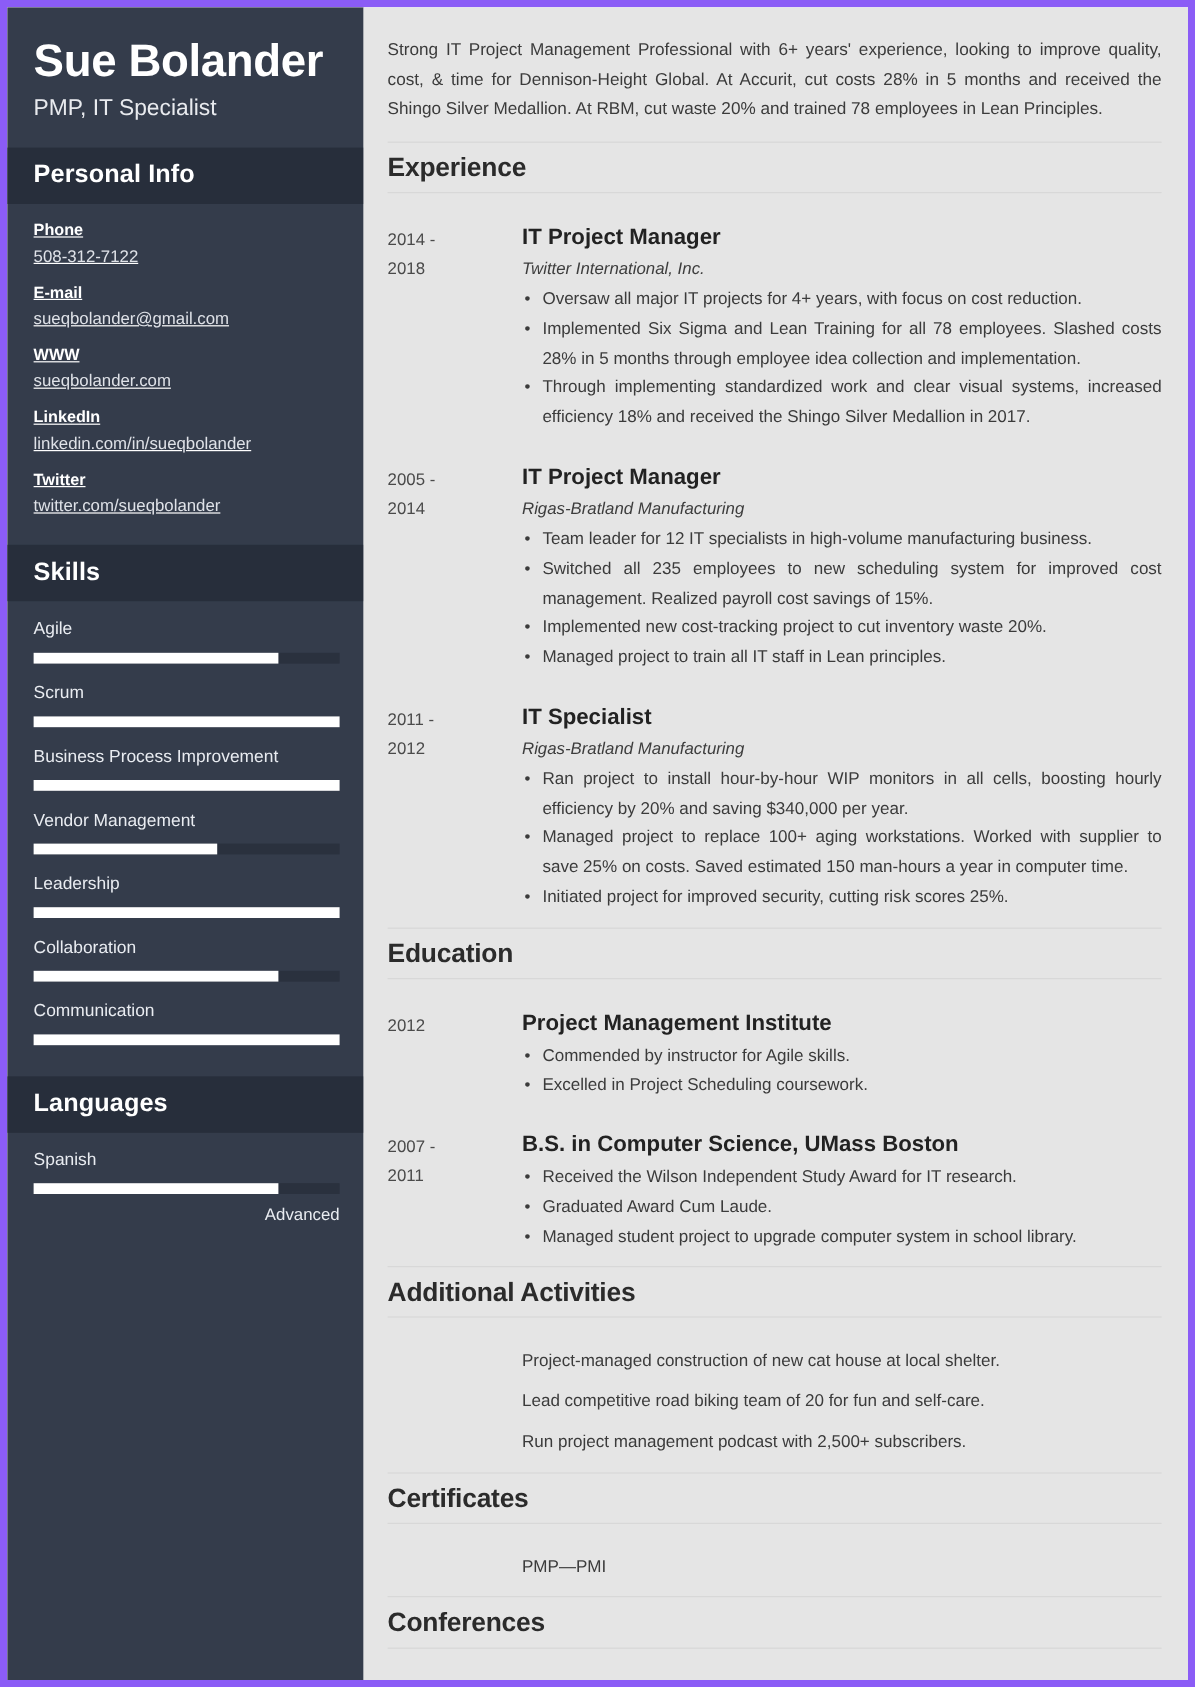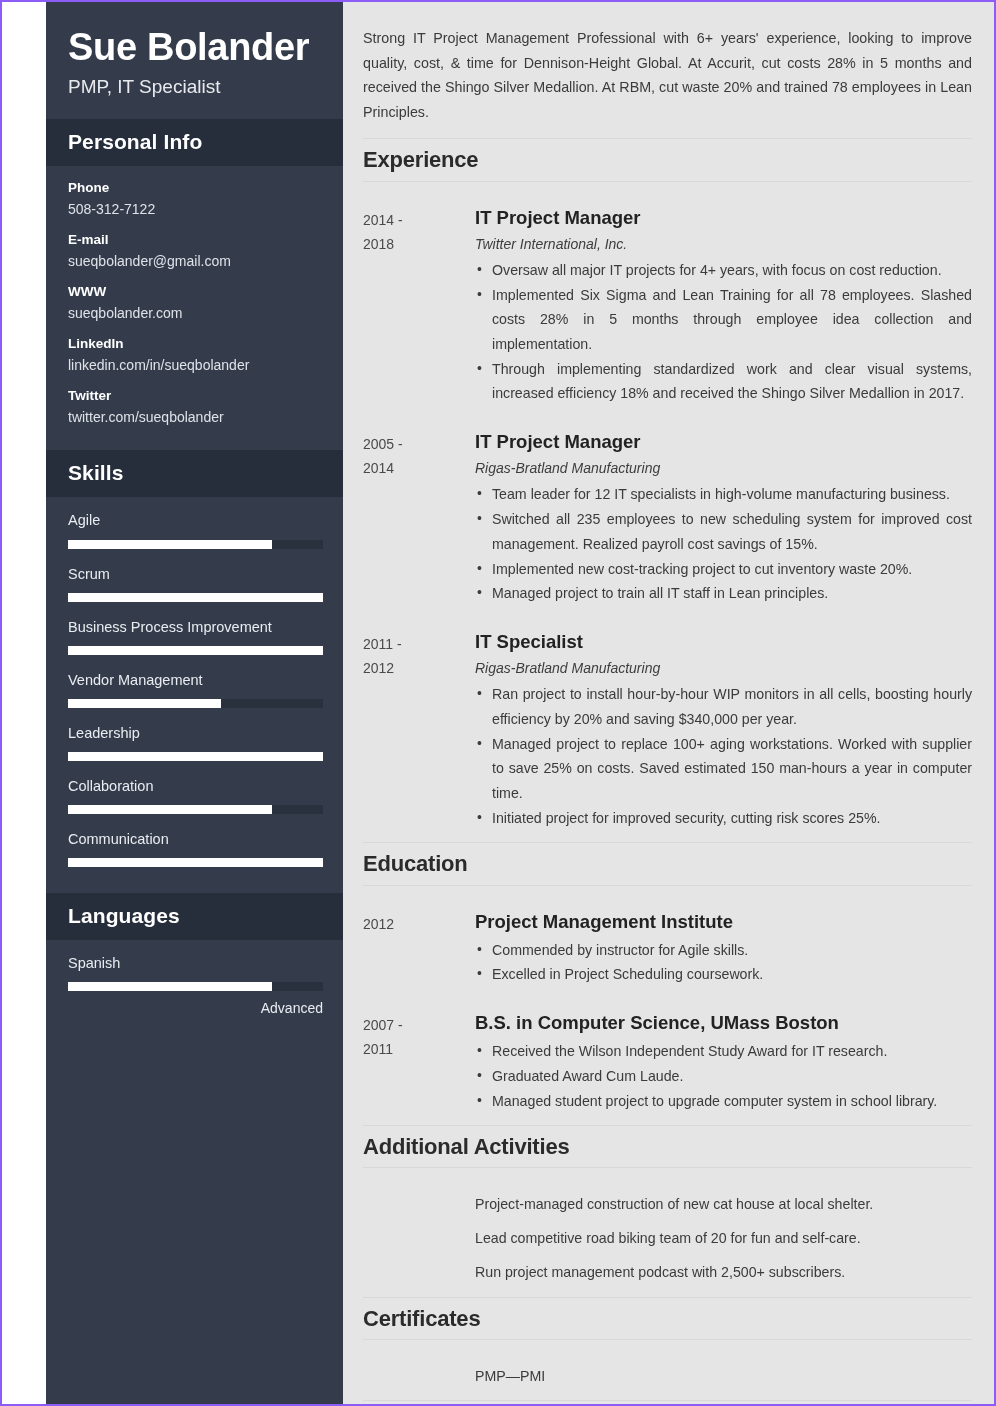--- a/index.html
+++ b/index.html
@@ -11,23 +11,22 @@
     font-family: "Liberation Sans", sans-serif;
     -webkit-font-smoothing: antialiased;
   }
 
   .page {
     position: relative;
     width: 996px;
     height: 1406px;
     box-sizing: border-box;
     background: #ffffff;
-    border: 2px solid #8b5cf6;
+    border: 6px solid #8b5cf6;
     overflow: hidden;
-    padding-left: 44px;
   }
 
   .resume {
     display: flex;
     width: 100%;
     height: 100%;
     box-sizing: border-box;
   }
 
   
@@ -66,21 +65,21 @@
     font-size: 21px;
     font-weight: bold;
     color: #ffffff;
     letter-spacing: 0.1px;
   }
 
   .side-body {
     padding: 14px 20px 10px 22px;
   }
 
-  .contact-item { margin-bottom: 14px; }
+  .contact-item { margin-bottom: 14px; text-decoration: underline; }
   .contact-label {
     font-size: 13.5px;
     font-weight: bold;
     color: #ffffff;
     margin-bottom: 3px;
     line-height: 1.25;
   }
   .contact-value {
     font-size: 14px;
     color: #dfe2e8;

